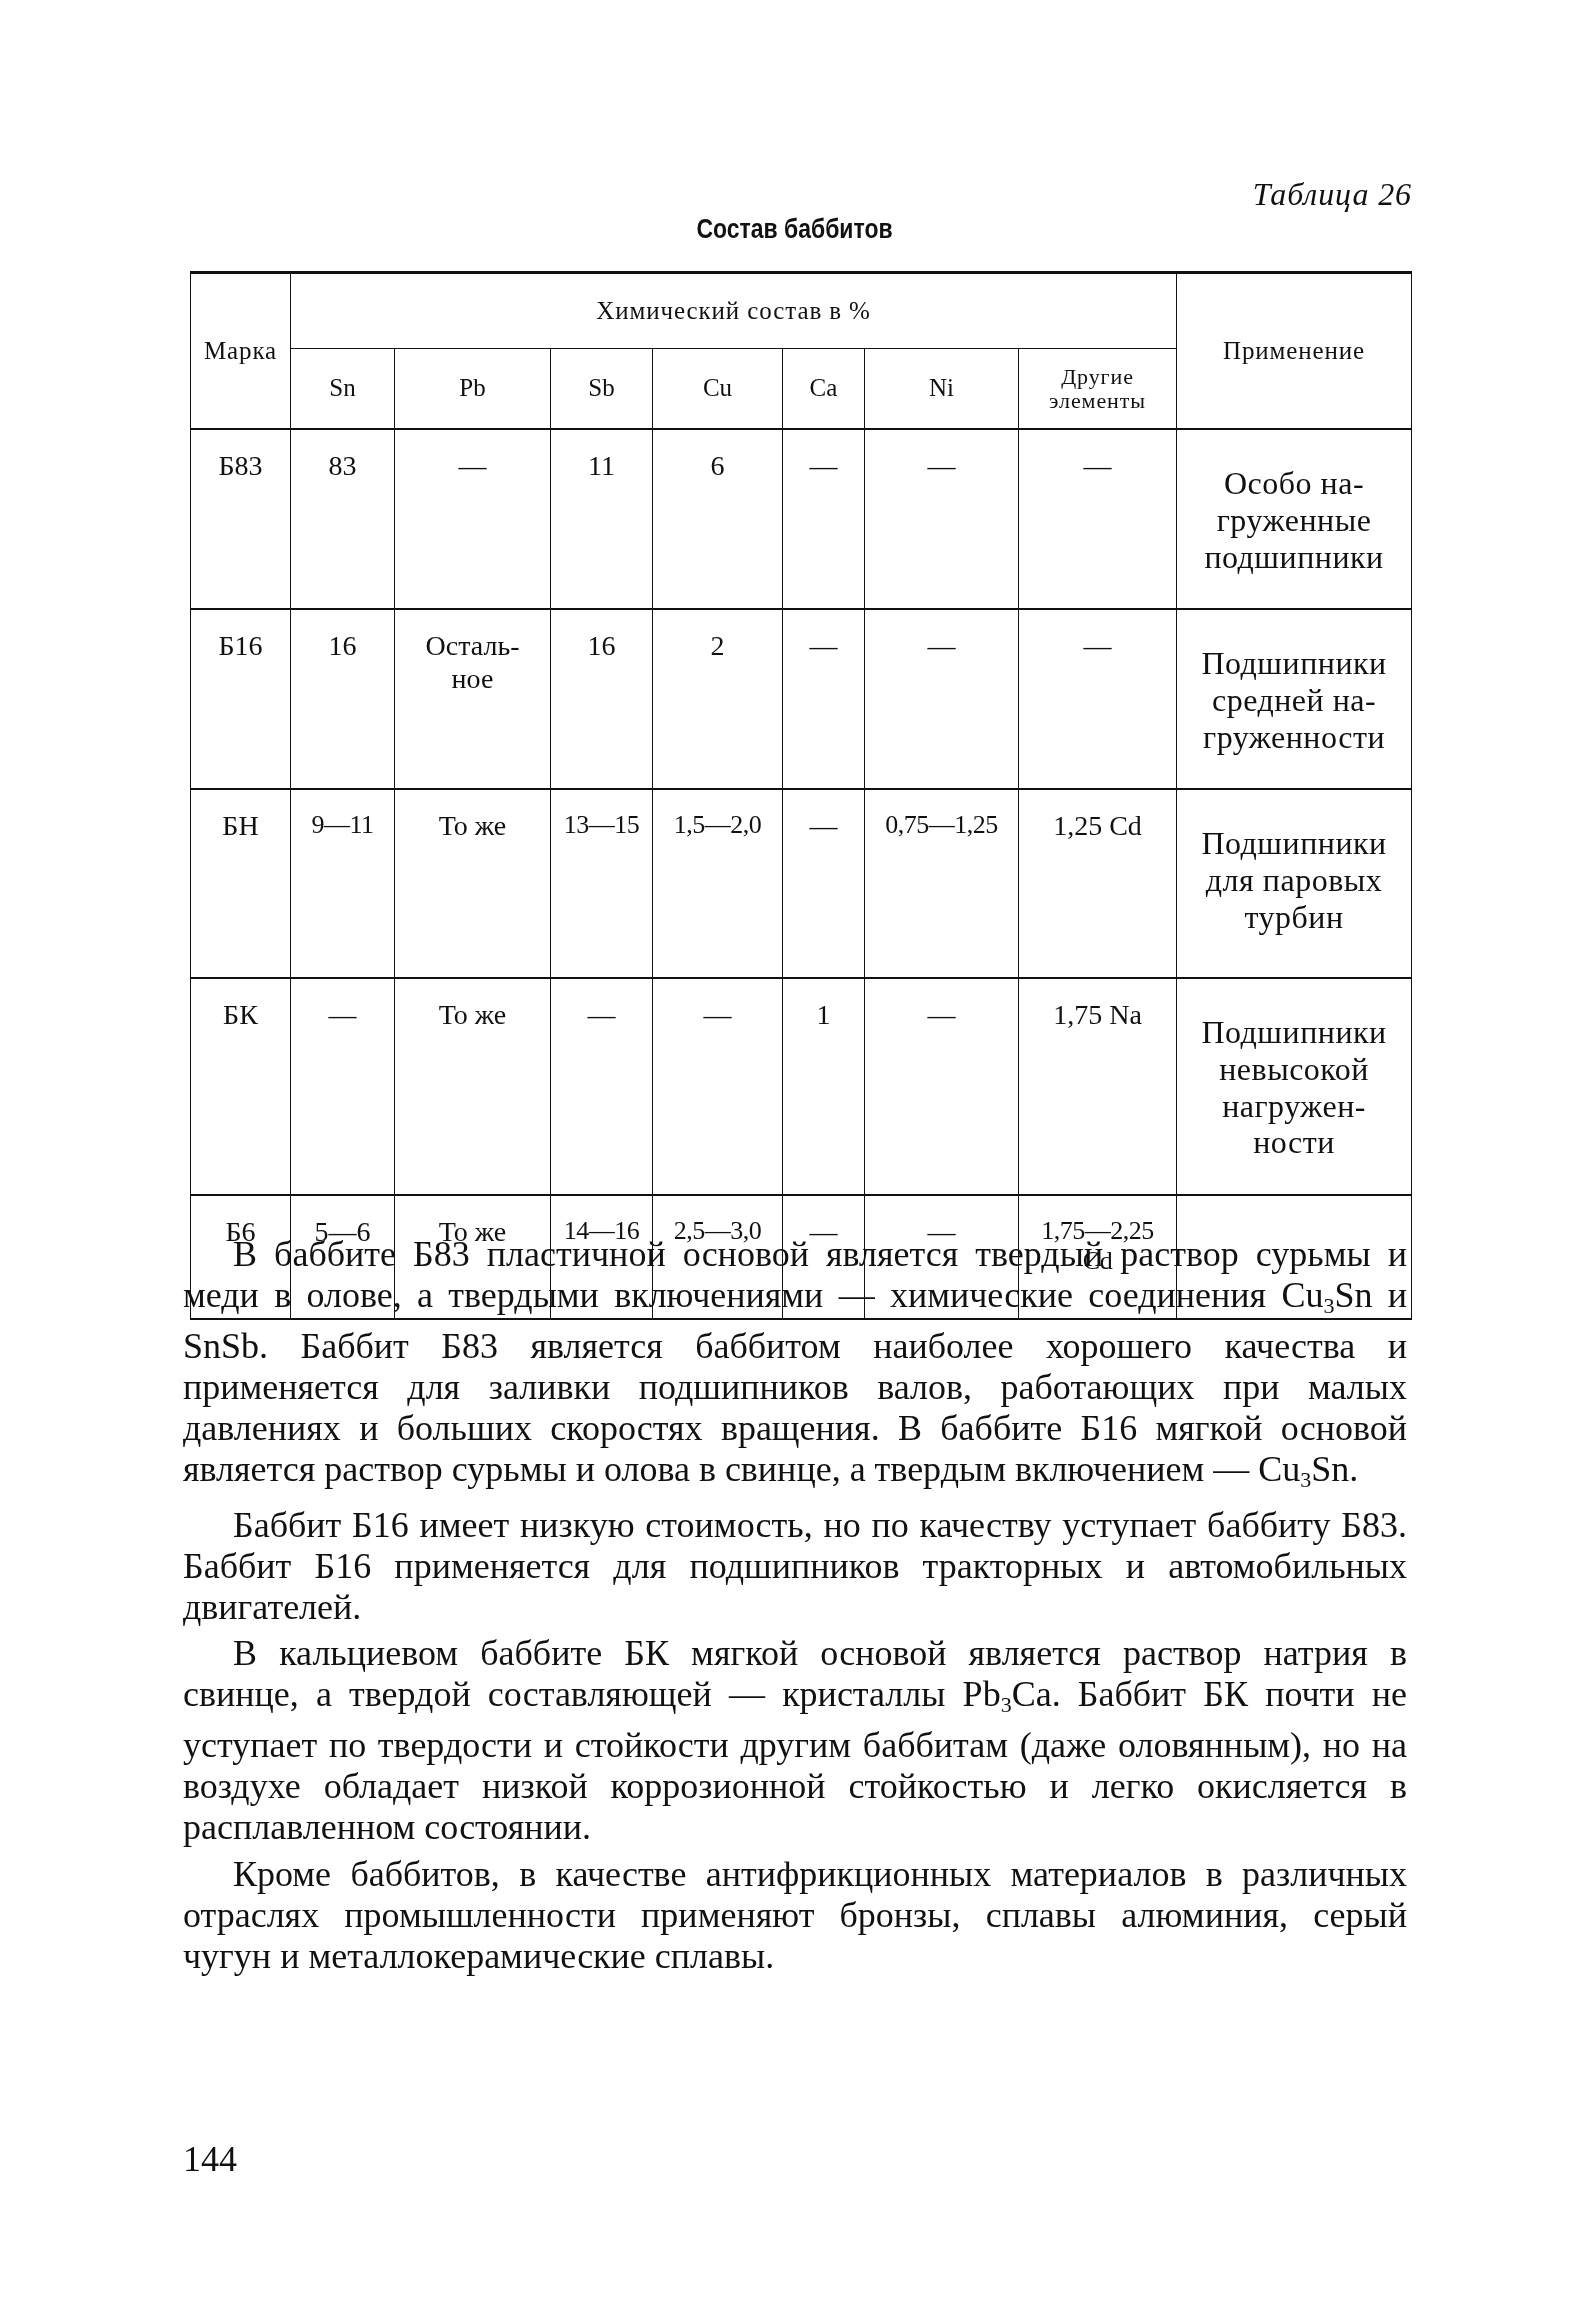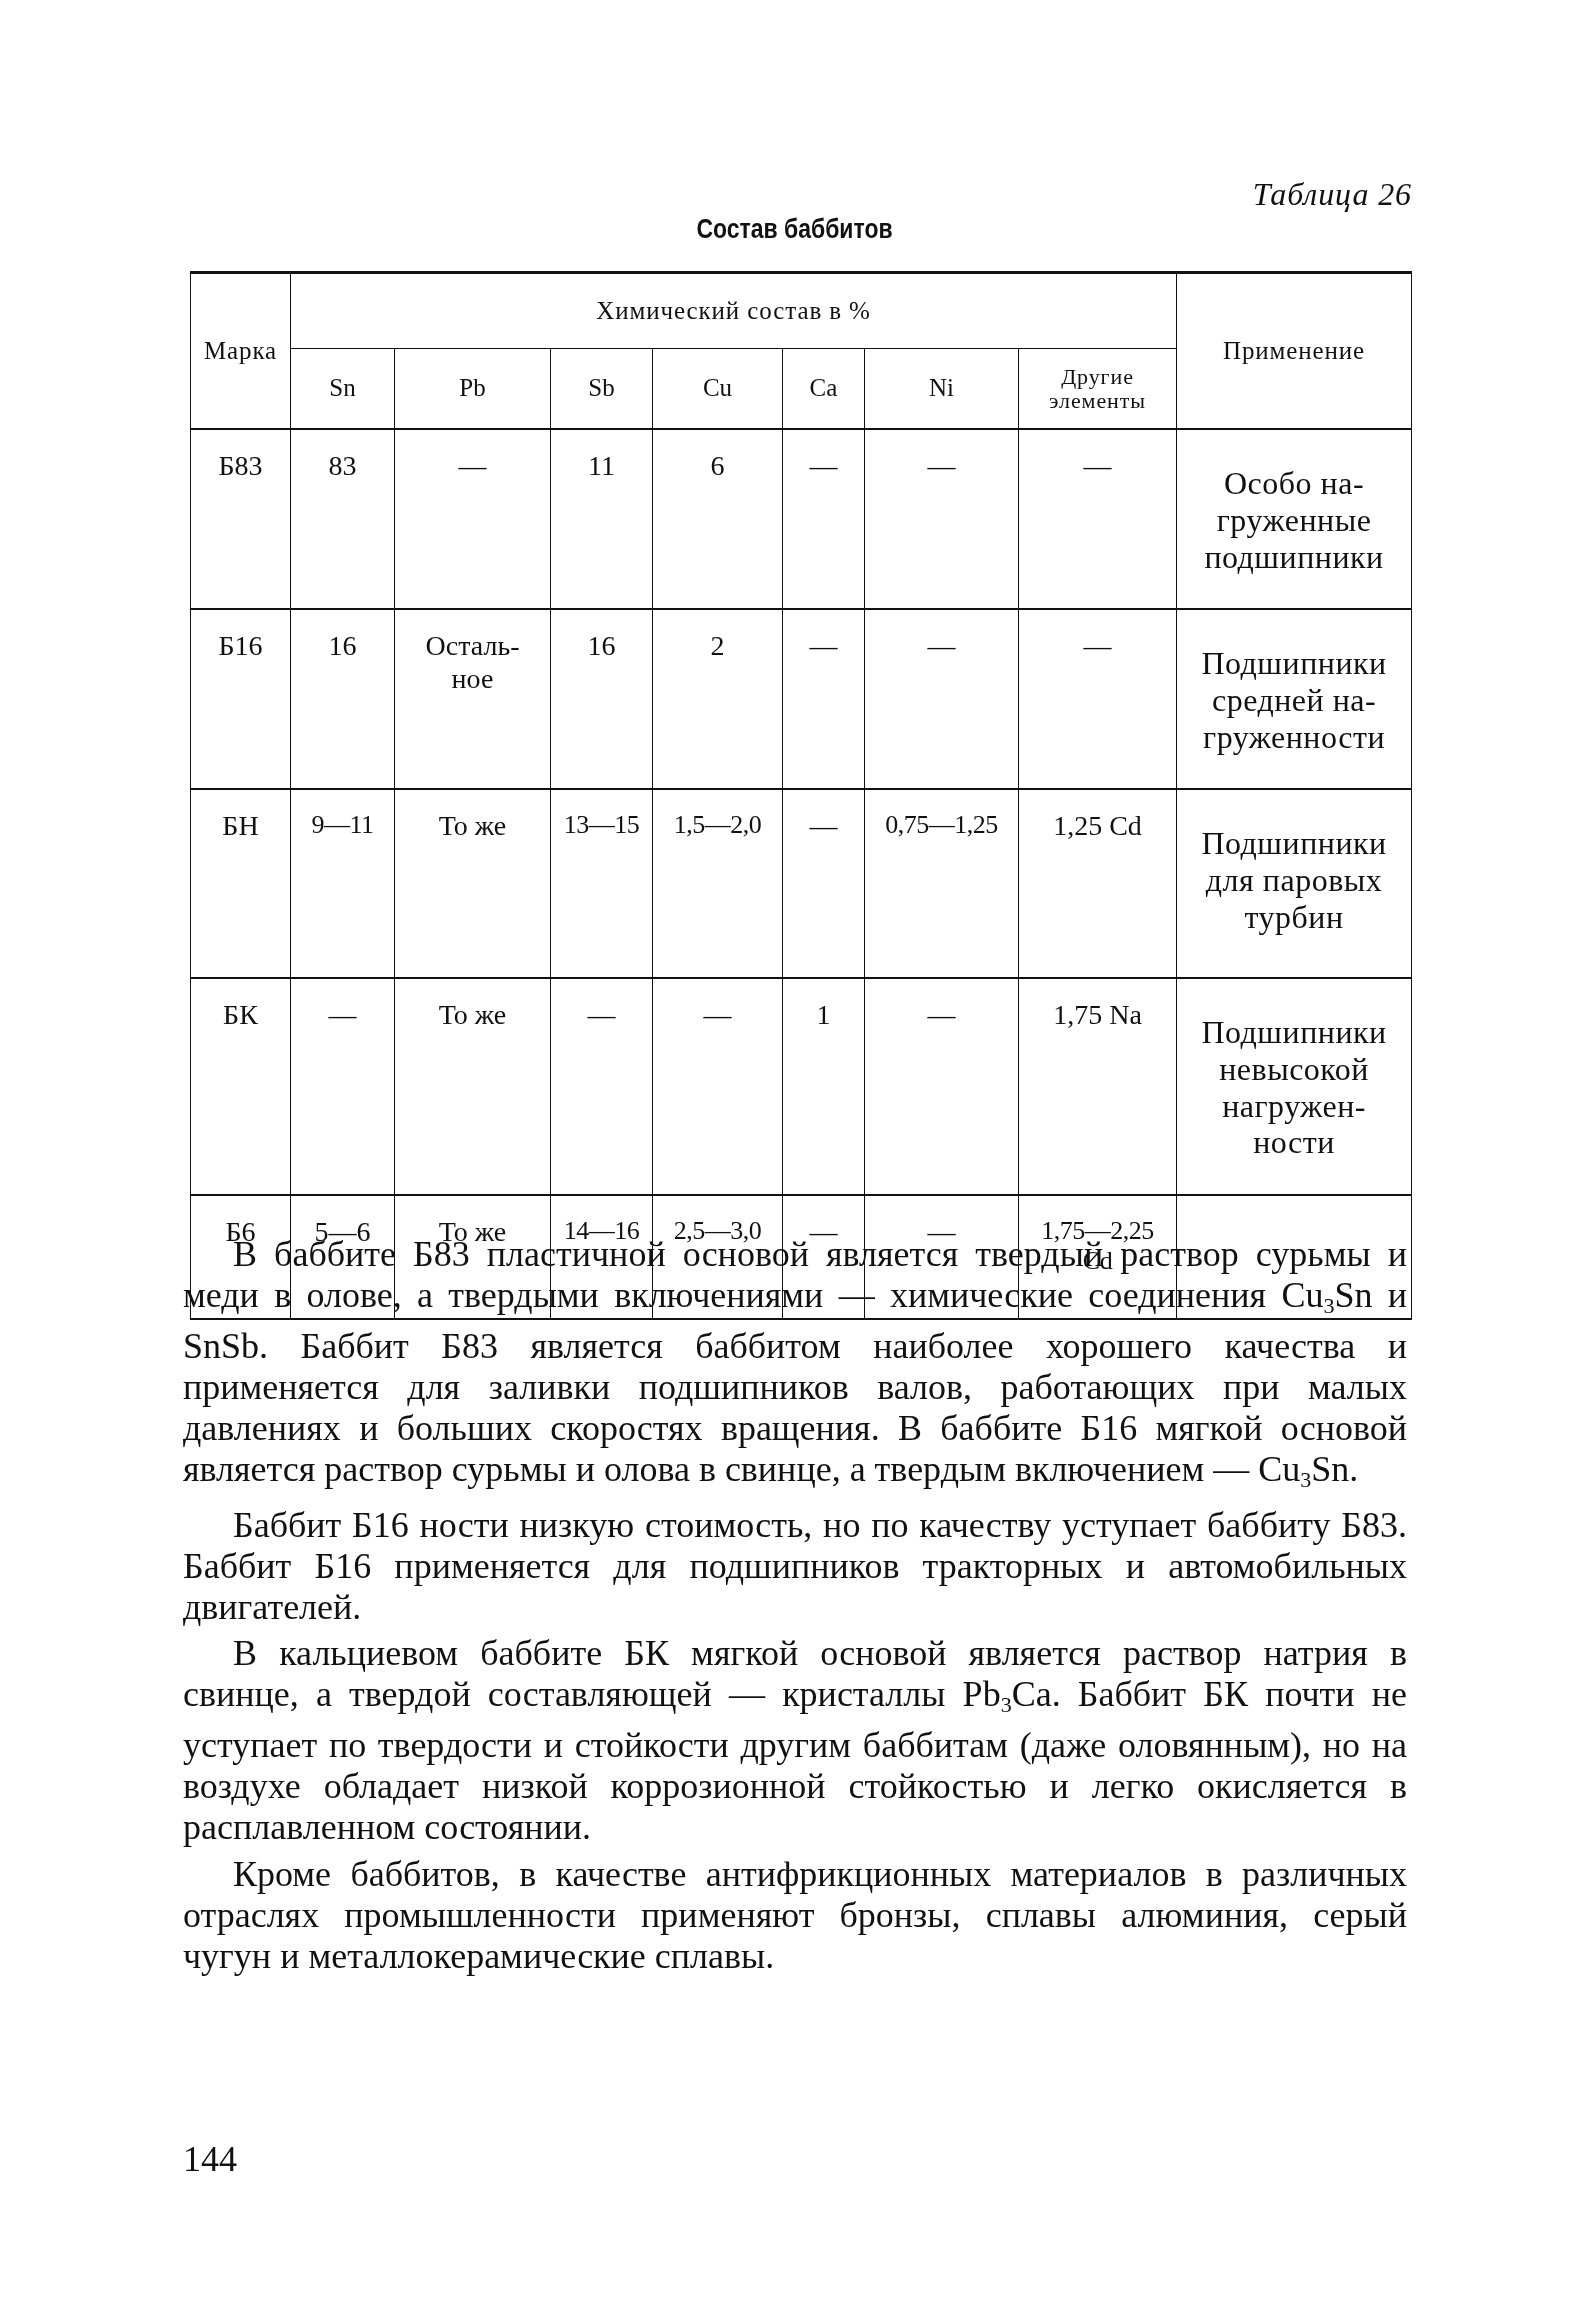--- a/index.html
+++ b/index.html
@@ -156,20 +156,20 @@
         <div>1,75—2,25</div>
         <div>Cd</div>
       </td>
       <td class="app"></td>
     </tr>
   </tbody>
     </table>
 
   <div class="body-text">
     <p><span>В баббите Б83 пластичной основой является твердый раствор сурьмы и меди в олове, а твердыми включениями — химические соединения Cu</span><sub>3</sub><span>Sn и SnSb. Баббит Б83 является баббитом наиболее хорошего качества и применяется для заливки подшипников валов, работающих при малых давлениях и больших скоростях вращения. В баббите Б16 мягкой основой является раствор сурьмы и олова в свинце, а твердым включением — Cu</span><sub>3</sub><span>Sn.</span></p>
-    <p>Баббит Б16 ности низкую стоимость, но по качеству уступает баббиту Б83. Баббит Б16 применяется для подшипников тракторных и автомобильных двигателей.</p>
+    <p>Баббит Б16 имеет низкую стоимость, но по качеству уступает баббиту Б83. Баббит Б16 применяется для подшипников тракторных и автомобильных двигателей.</p>
     <p><span>В кальциевом баббите БК мягкой основой является раствор натрия в свинце, а твердой составляющей — кристаллы Pb</span><sub>3</sub><span>Ca. Баббит БК почти не уступает по твердости и стойкости другим баббитам (даже оловянным), но на воздухе обладает низкой коррозионной стойкостью и легко окисляется в расплавленном состоянии.</span></p>
     <p>Кроме баббитов, в качестве антифрикционных материалов в различных отраслях промышленности применяют бронзы, сплавы алюминия, серый чугун и металлокерамические сплавы.</p>
   </div>
 
   <div class="page-num">144</div>
 </div>
 
 
 </body></html>

